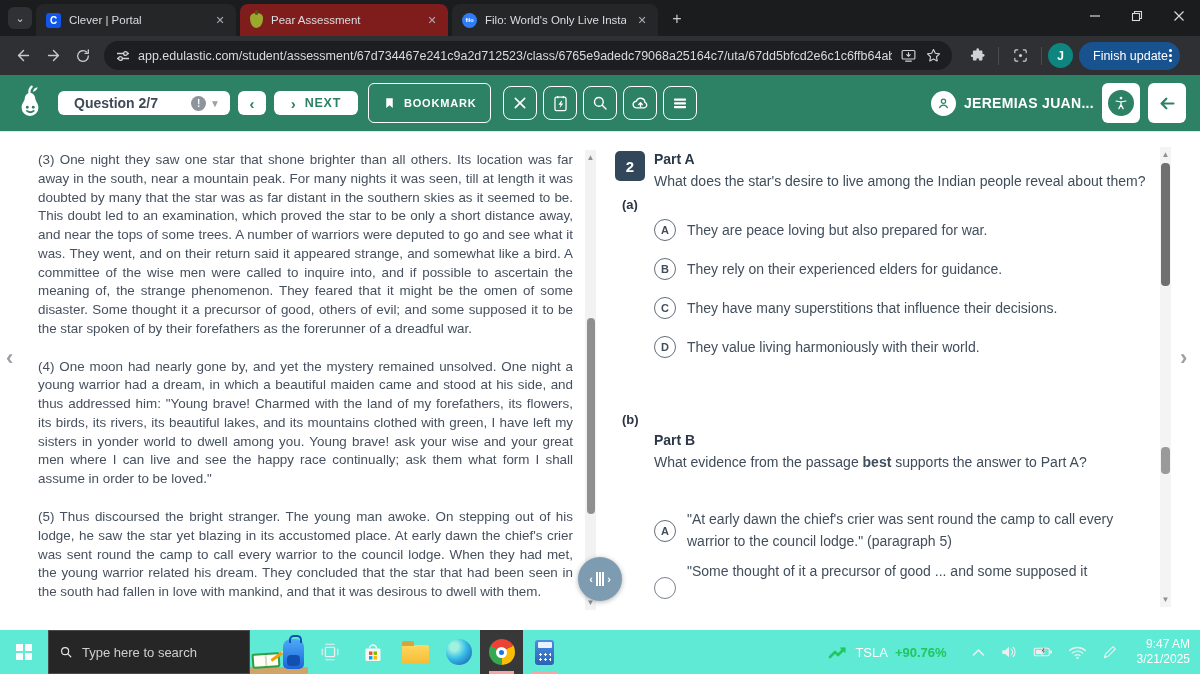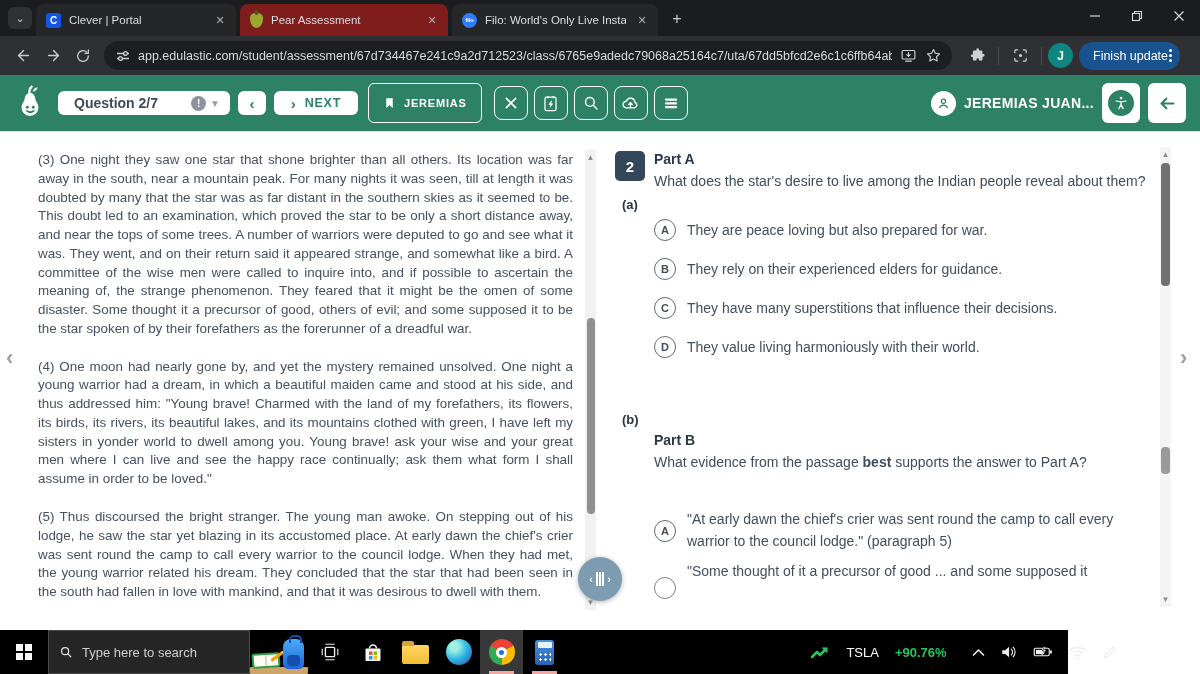--- a/index.html
+++ b/index.html
@@ -81,21 +81,21 @@
   .opt-text { font-size:14px; color:#424e5c; }
   .partb-block { margin-top:37px; }
   .optsB { margin-top:36px; }
   .optB { display:flex; align-items:flex-start; gap:11px; margin-bottom:9px; }
   .optB .opt-circle { margin-top:11px; }
   .optB .opt-text { width:432px; line-height:1.55; }
   .optB.partial .opt-circle { margin-top:16px; border-color:#7a838e; }
   .optB.partial .opt-text { margin-top:0; }
 
   
-  .taskbar { position:absolute; left:0; top:630px; width:1068px; height:44px; background:#000000; display:flex; align-items:center; }
+  .taskbar { position:absolute; left:0; top:630px; width:1200px; height:44px; background:#5eead4; display:flex; align-items:center; }
   .start { width:48px; height:44px; display:flex; align-items:center; justify-content:center; }
   .winlogo { display:grid; grid-template-columns:7px 7px; grid-template-rows:7px 7px; gap:1.5px; }
   .winlogo i { background:#fdfdfd; display:block; }
   .searchbox { width:202px; height:44px; background:#262626; border:1px solid #4a4a4a; display:flex; align-items:center; padding:0 10px; gap:9px; }
   .searchbox input { background:transparent; border:none; outline:none; color:#d6d6d6; font-size:13px; width:150px; font-family:"Liberation Sans", sans-serif; }
   .searchbox input::placeholder { color:#cfcfcf; }
   .scene { position:relative; width:58px; height:44px; flex:none; }
   .desk { position:absolute; left:0; bottom:0; width:58px; height:7px; background:#cfa468; border-radius:1px; }
   .book { position:absolute; left:2px; bottom:6px; width:28px; height:15px; background:#fdfdf4; border:2px solid #2f9e44; border-radius:2px 2px 3px 3px; transform:rotate(-4deg); }
   .book::before { content:""; position:absolute; left:11px; top:0; width:2px; height:11px; background:#d8d8c8; }
@@ -110,21 +110,21 @@
   .chrome-ic { width:26px; height:26px; border-radius:50%; background:conic-gradient(from -60deg, #ea4335 0 120deg, #fbbc05 120deg 240deg, #34a853 240deg 360deg); display:flex; align-items:center; justify-content:center; }
   .chrome-core { width:11px; height:11px; border:3px solid #fff; background:#1a73e8; border-radius:50%; }
   .edge-ic { width:26px; height:26px; border-radius:50%; background:radial-gradient(circle at 32% 30%, #9ff3dd 0 16%, #35b9e9 48%, #1b4f9c 100%); }
   .folder-ic { position:relative; width:27px; height:19px; background:linear-gradient(#ffd75e,#f5bc35); border-radius:2px; margin-top:5px; }
   .folder-ic::before { content:""; position:absolute; left:0; top:-4px; width:12px; height:5px; background:#d9a33c; border-radius:2px 2px 0 0; }
   .calc-ic { position:relative; width:19px; height:25px; background:linear-gradient(#4c8fe0,#2b62b4); border-radius:3px; }
   .calc-ic::before { content:""; position:absolute; left:2.5px; top:2.5px; width:14px; height:6px; background:#eaf2fc; border-radius:1px; }
   .calc-ic::after { content:""; position:absolute; left:3px; top:12px; width:13px; height:10px;
      background-image:radial-gradient(#fff 1.1px, transparent 1.3px); background-size:5px 5px; }
   .tray { position:absolute; right:0; top:630px; height:44px; display:flex; align-items:center; gap:15px; padding-right:10px; }
-  .stock { display:flex; align-items:center; gap:16px; margin-right:10px; }
+  .stock { display:flex; align-items:center; gap:7px; margin-right:10px; }
   .stock-sym { color:#fff; font-size:13px; }
   .stock-chg { font-size:13px; font-weight:bold; }
   .tray-ic { display:flex; align-items:center; justify-content:center; }
   .clock { text-align:right; color:#fff; font-size:12px; line-height:15px; margin-left:4px; }
 
   svg { display:block; }
 </style>
 </head>
 <body>
 
@@ -263,21 +263,21 @@
 
     <div class="gwhite nextbtn">
       <span style="font-size:15px;">›</span>
       <span>NEXT</span>
     </div>
 
     <div class="bookmarkbtn">
       <svg width="13" height="14" viewBox="0 0 24 24" fill="#fff">
           <path d="M6 3h12v18l-6-4.8L6 21z"></path>
         </svg>
-      <span>JEREMIAS</span>
+      <span>BOOKMARK</span>
     </div>
 
     <div class="gicon" style="margin-left:12px;">
       <svg width="16" height="16" viewBox="0 0 24 24" stroke="#fff" stroke-width="2.4" stroke-linecap="round">
           <path d="M5 5l14 14M19 5L5 19"></path>
         </svg>
     </div>
     <div class="gicon">
       <svg width="19" height="19" viewBox="0 0 24 24" fill="none" stroke="#fff" stroke-width="1.6">
           <rect x="5" y="4" width="14" height="17" rx="2"></rect>

